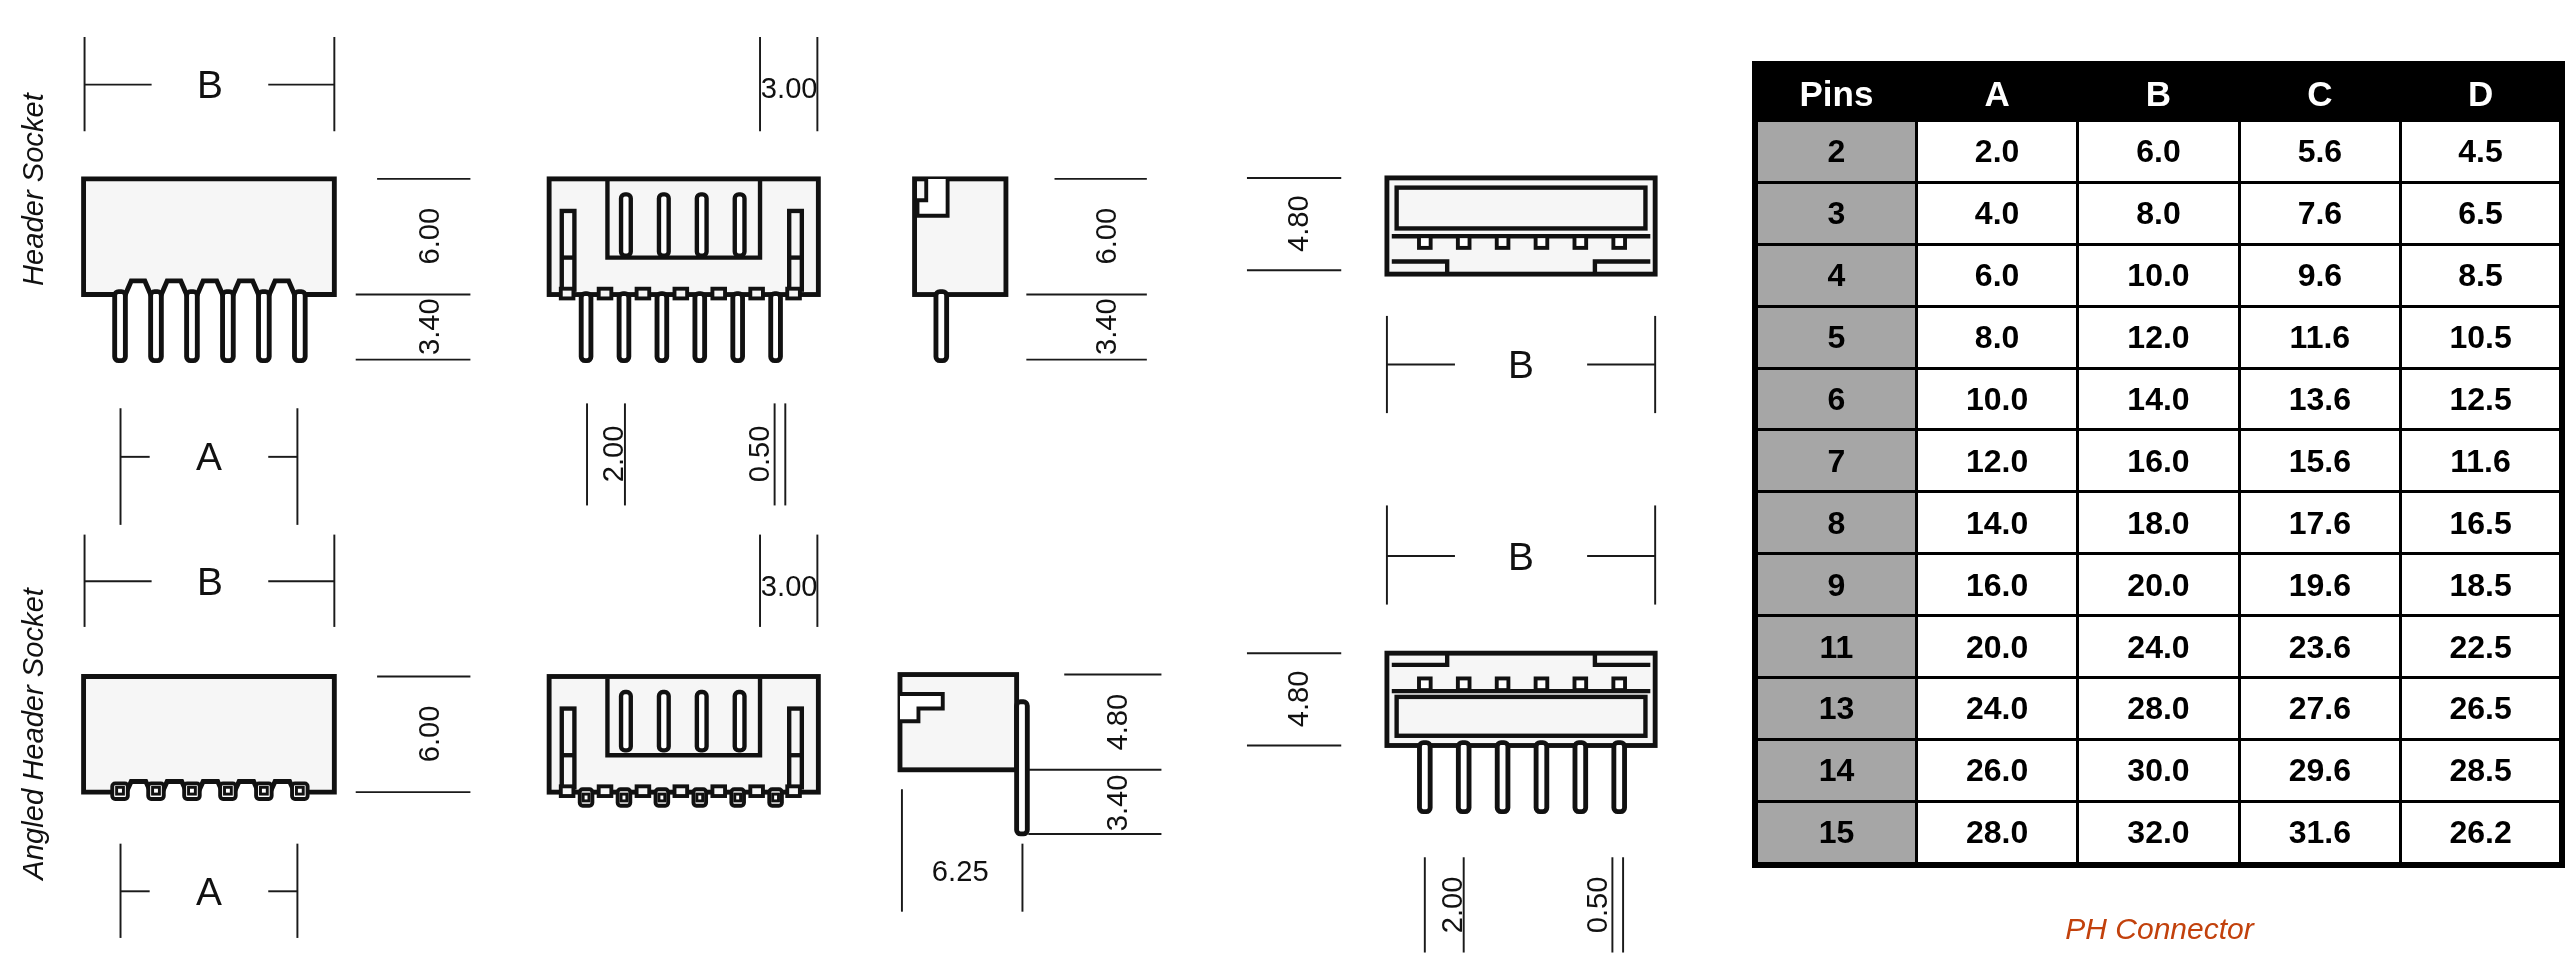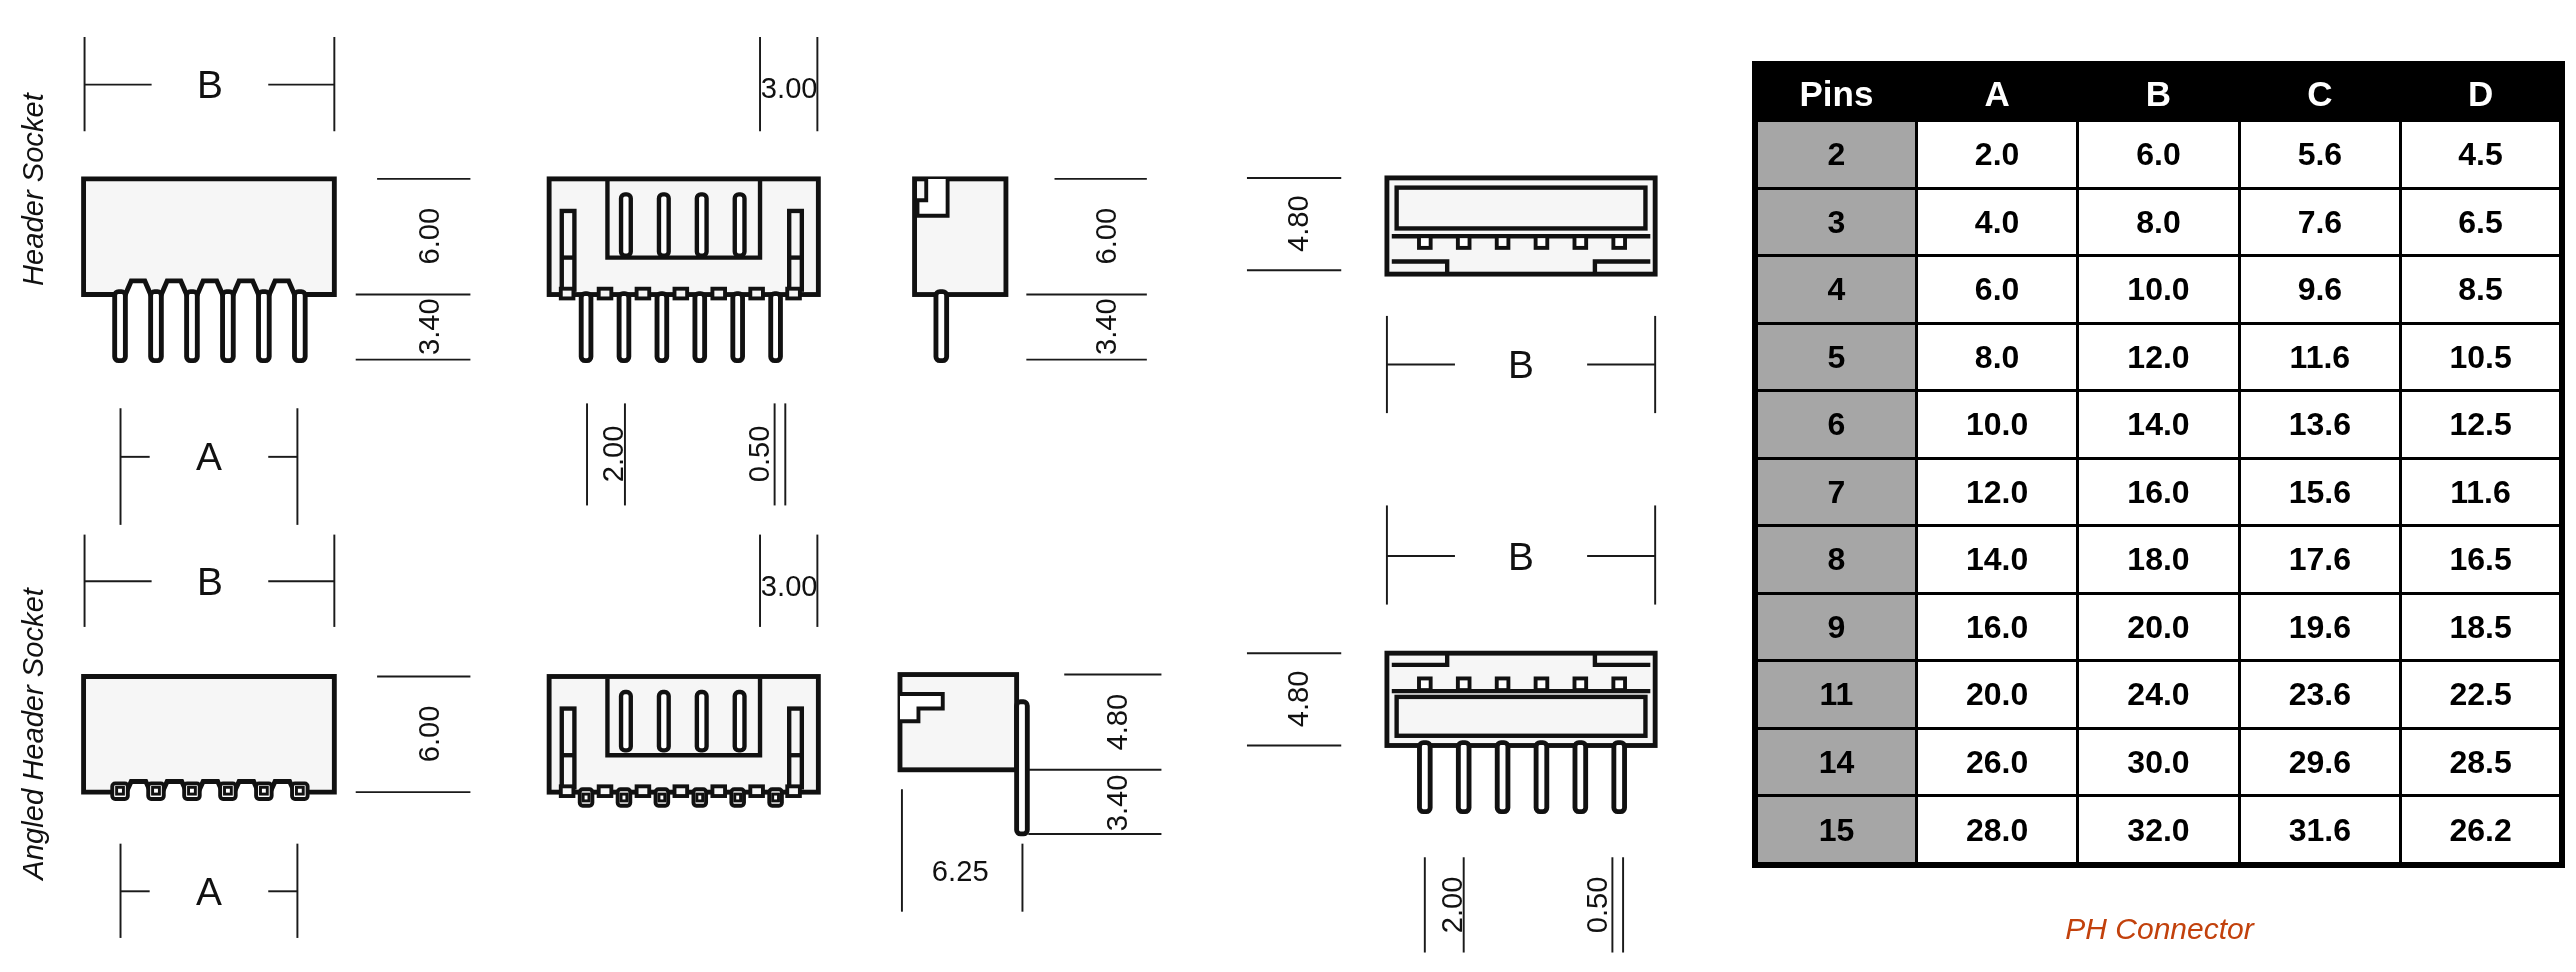--- a/index.html
+++ b/index.html
@@ -388,20 +388,27 @@
           <td>18.5</td>
         </tr>
         <tr>
           <th>11</th>
           <td>20.0</td>
           <td>24.0</td>
           <td>23.6</td>
           <td>22.5</td>
         </tr>
         <tr>
+          <th>13</th>
+          <td>24.0</td>
+          <td>28.0</td>
+          <td>27.6</td>
+          <td>26.5</td>
+        </tr>
+        <tr>
           <th>14</th>
           <td>26.0</td>
           <td>30.0</td>
           <td>29.6</td>
           <td>28.5</td>
         </tr>
         <tr>
           <th>15</th>
           <td>28.0</td>
           <td>32.0</td>

